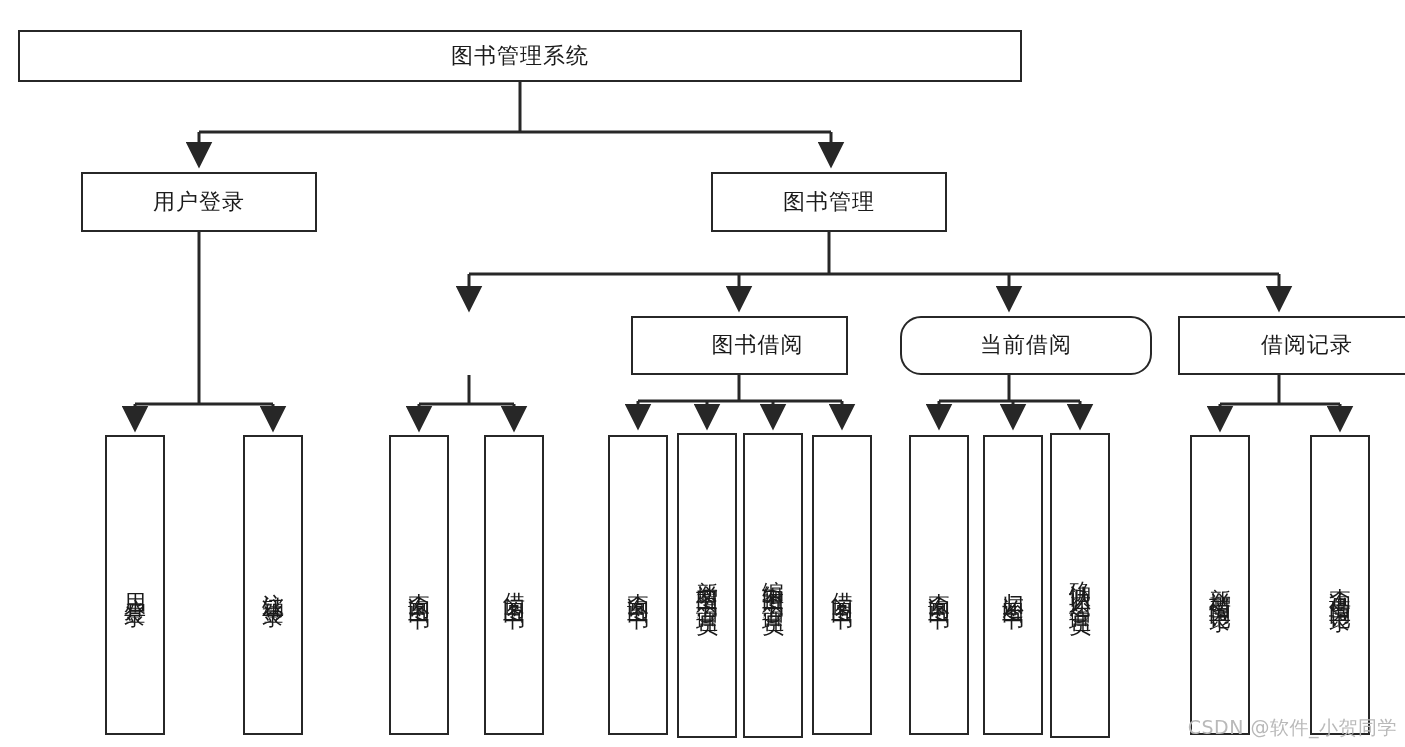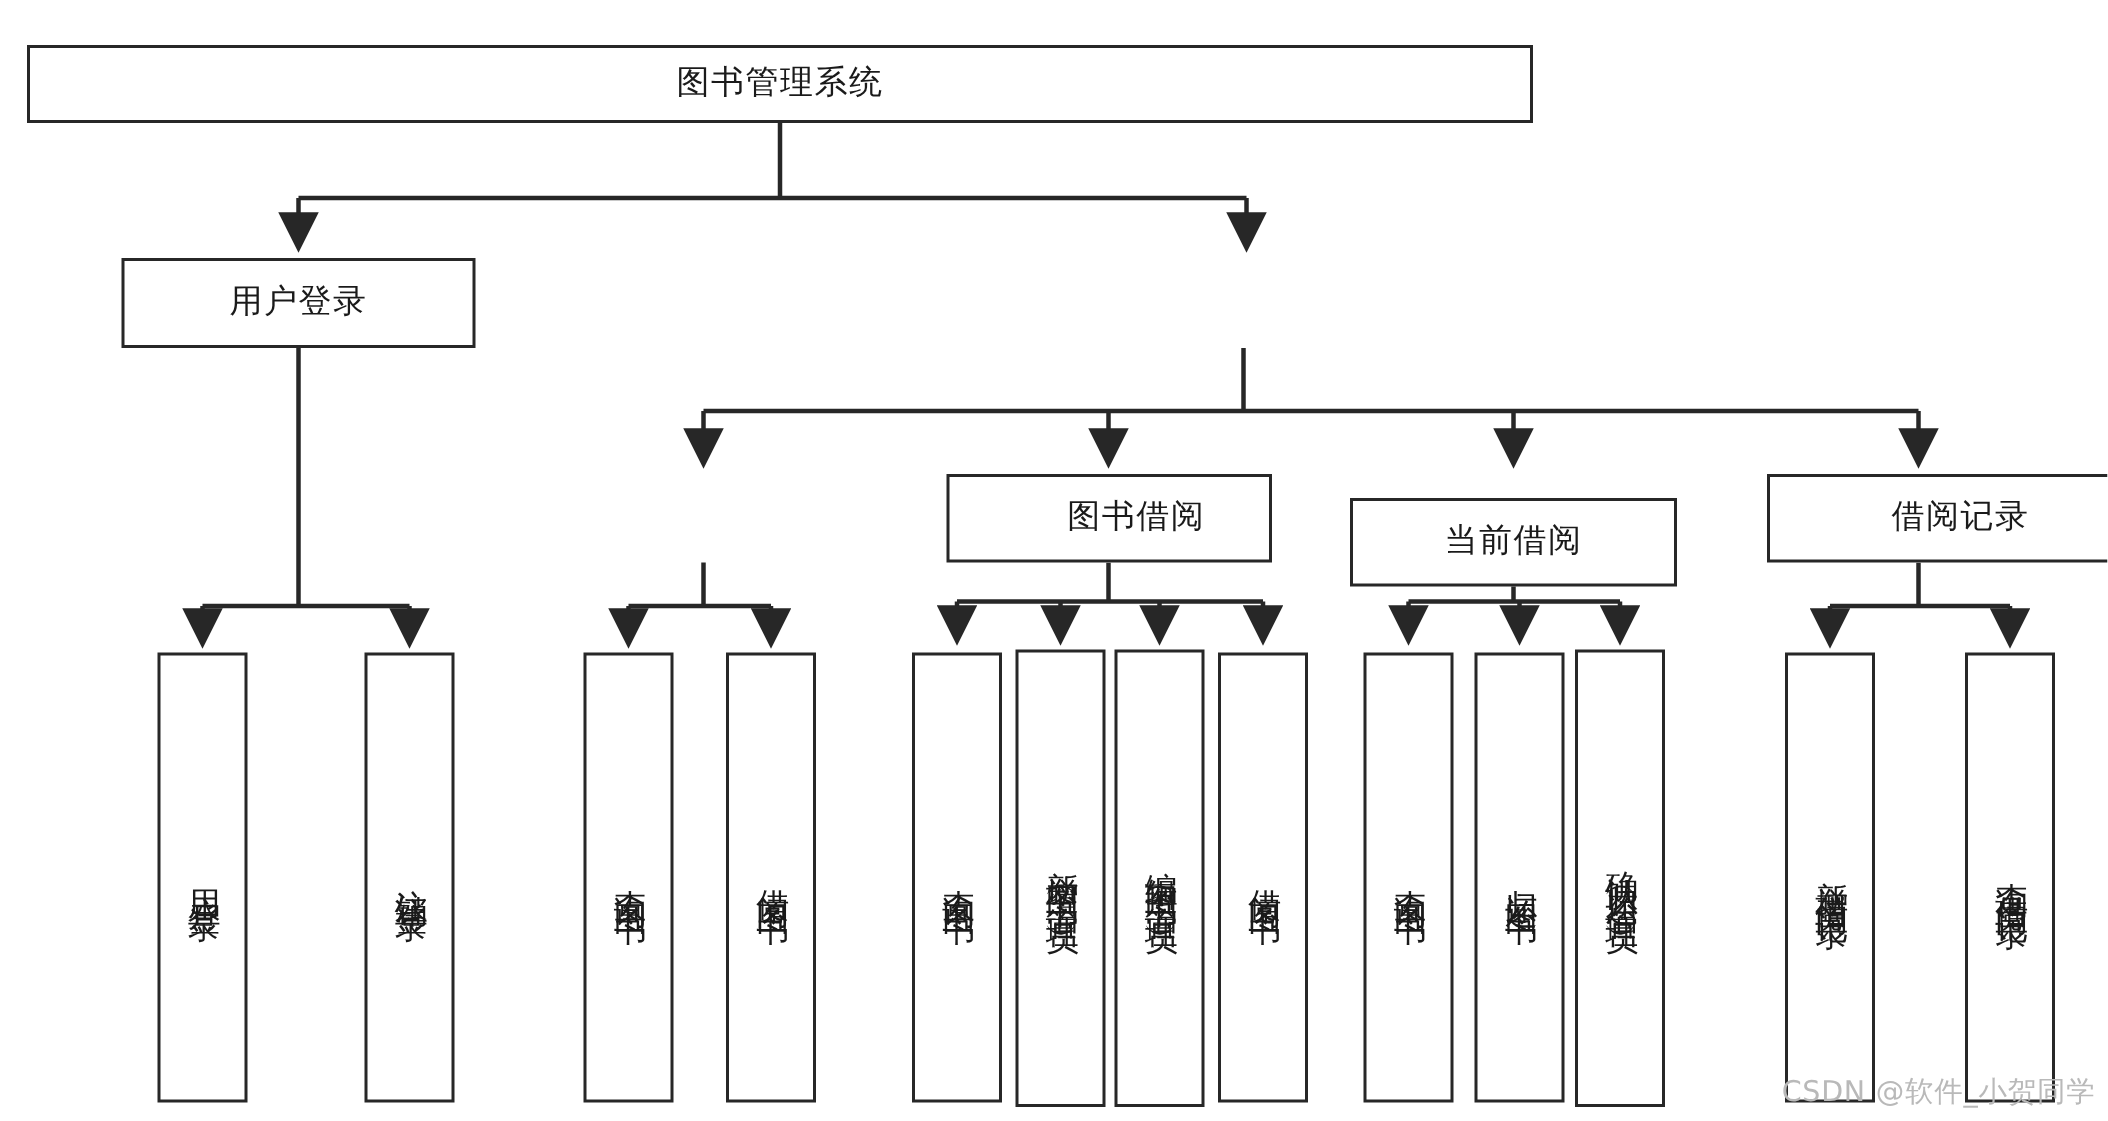--- a/index.html
+++ b/index.html
@@ -120,25 +120,28 @@
     </g>
   </svg>
 
   <div class="node horiz" id="root-node" style="left: 18px; top: 14px; width: 1004px; height: 52px; margin-top: 16px;">
     <span>图书管理系统</span>
   </div>
 
   <div class="node horiz" id="l2-0" style="left: 81px; top: 172px; width: 236px; height: 60px;">
     <span>用户登录</span>
   </div>
+  <div class="node horiz" id="l2-1" style="left: 711px; top: 172px; width: 236px; height: 60px;">
+    <span>图书管理</span>
+  </div>
 
   <div class="node horiz" id="l3-1" style="left: 631px; top: 316px; width: 217px; height: 59px; padding-left: 36px;">
     <span>图书借阅</span>
   </div>
-  <div class="node horiz" id="l3-2" style="left: 900px; top: 332px; width: 218px; height: 59px;">
+  <div class="node horiz" id="l3-2" style="left: 900px; top: 316px; width: 252px; height: 59px; border-radius: 21px;">
     <span>当前借阅</span>
   </div>
   <div class="node horiz" id="l3-3" style="left: 1178px; top: 316px; width: 258px; height: 59px;">
     <span>借阅记录</span>
   </div>
 
   <div class="node vert" id="lf-0" style="left: 105px; top: 435px; width: 60px; height: 300px;">
     <span class="vtext">用户登录</span>
   </div>
   <div class="node vert" id="lf-1" style="left: 243px; top: 435px; width: 60px; height: 300px;">

